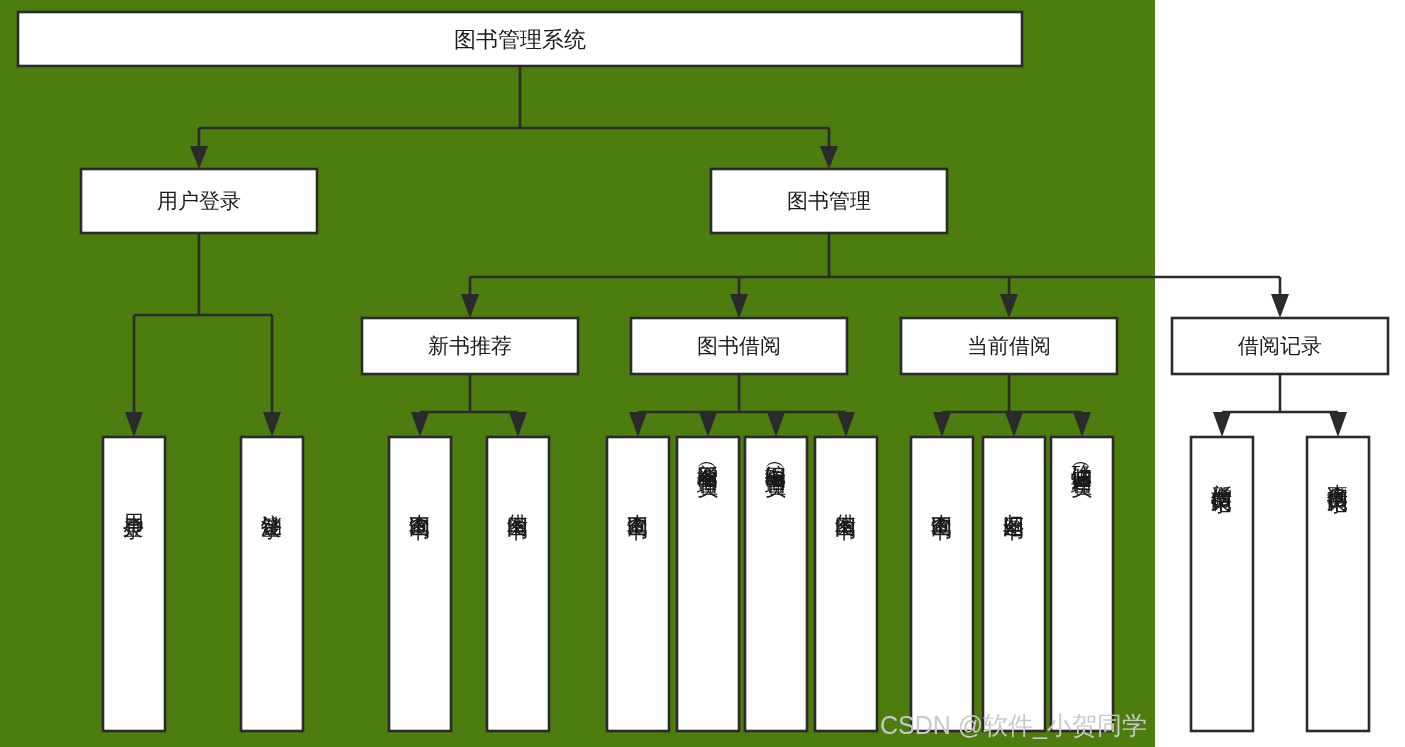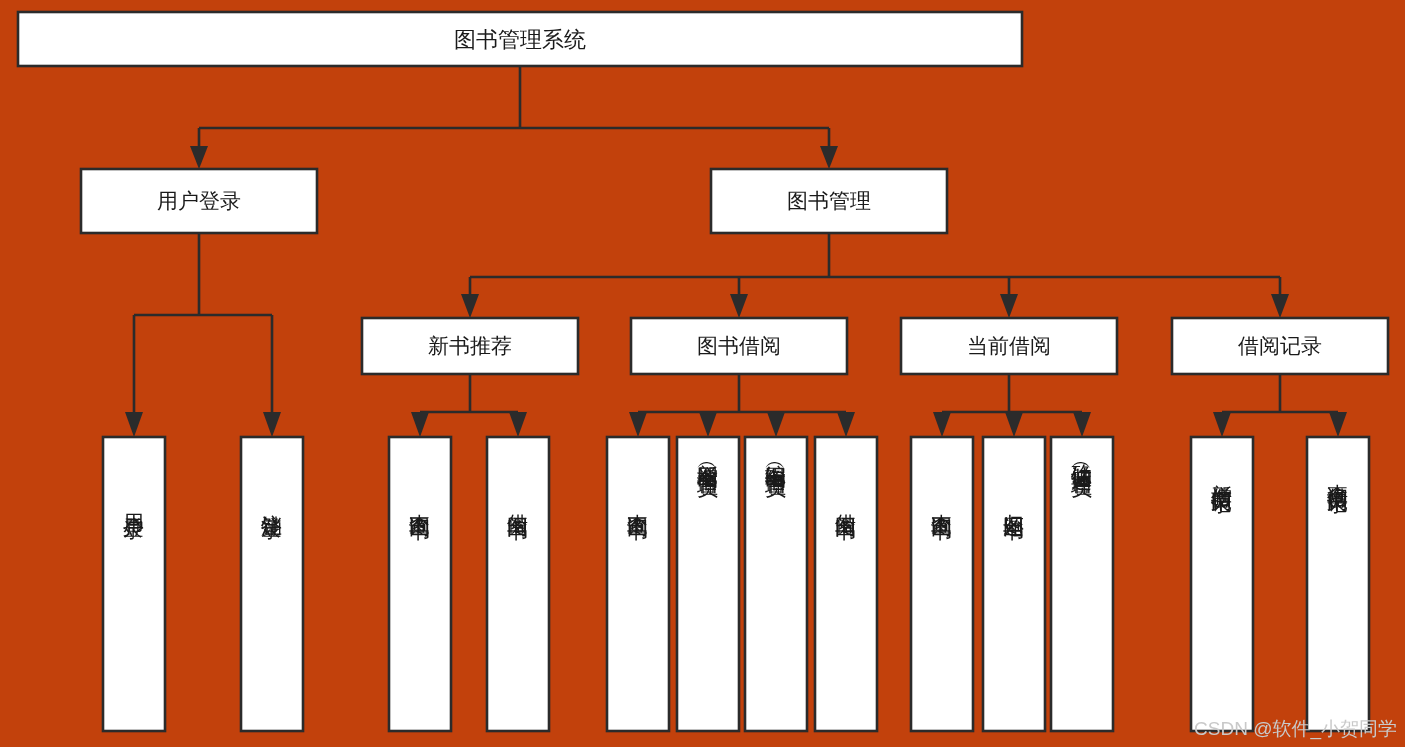--- a/index.html
+++ b/index.html
@@ -8,23 +8,23 @@
     background: #ffffff;
   }
   body {
     width: 1405px;
     height: 747px;
     font-family: "Liberation Sans", "DejaVu Sans", sans-serif;
     overflow: hidden;
   }
   #diagram-root {
     position: relative;
-    width: 1405px;
+    width: 1155px;
     height: 747px;
-    background: #c2410c;
+    background: #4d7c0f;
   }
   svg.canvas {
     position: absolute;
     left: 0;
     top: 0;
     width: 1405px;
     height: 747px;
     display: block;
   }
   .node-rect {
@@ -65,21 +65,21 @@
   }
   .arrowhead {
     fill: #2b2b2b;
     stroke: none;
   }
   .watermark {
     position: absolute;
     right: 8px;
     bottom: 5px;
     font-family: "Liberation Sans", "DejaVu Sans", sans-serif;
-    font-size: 19px;
+    font-size: 25px;
     color: #c9c9c9;
     white-space: nowrap;
     pointer-events: none;
   }
 </style>
 </head>
 <body>
 
 <div id="diagram-root">
 

